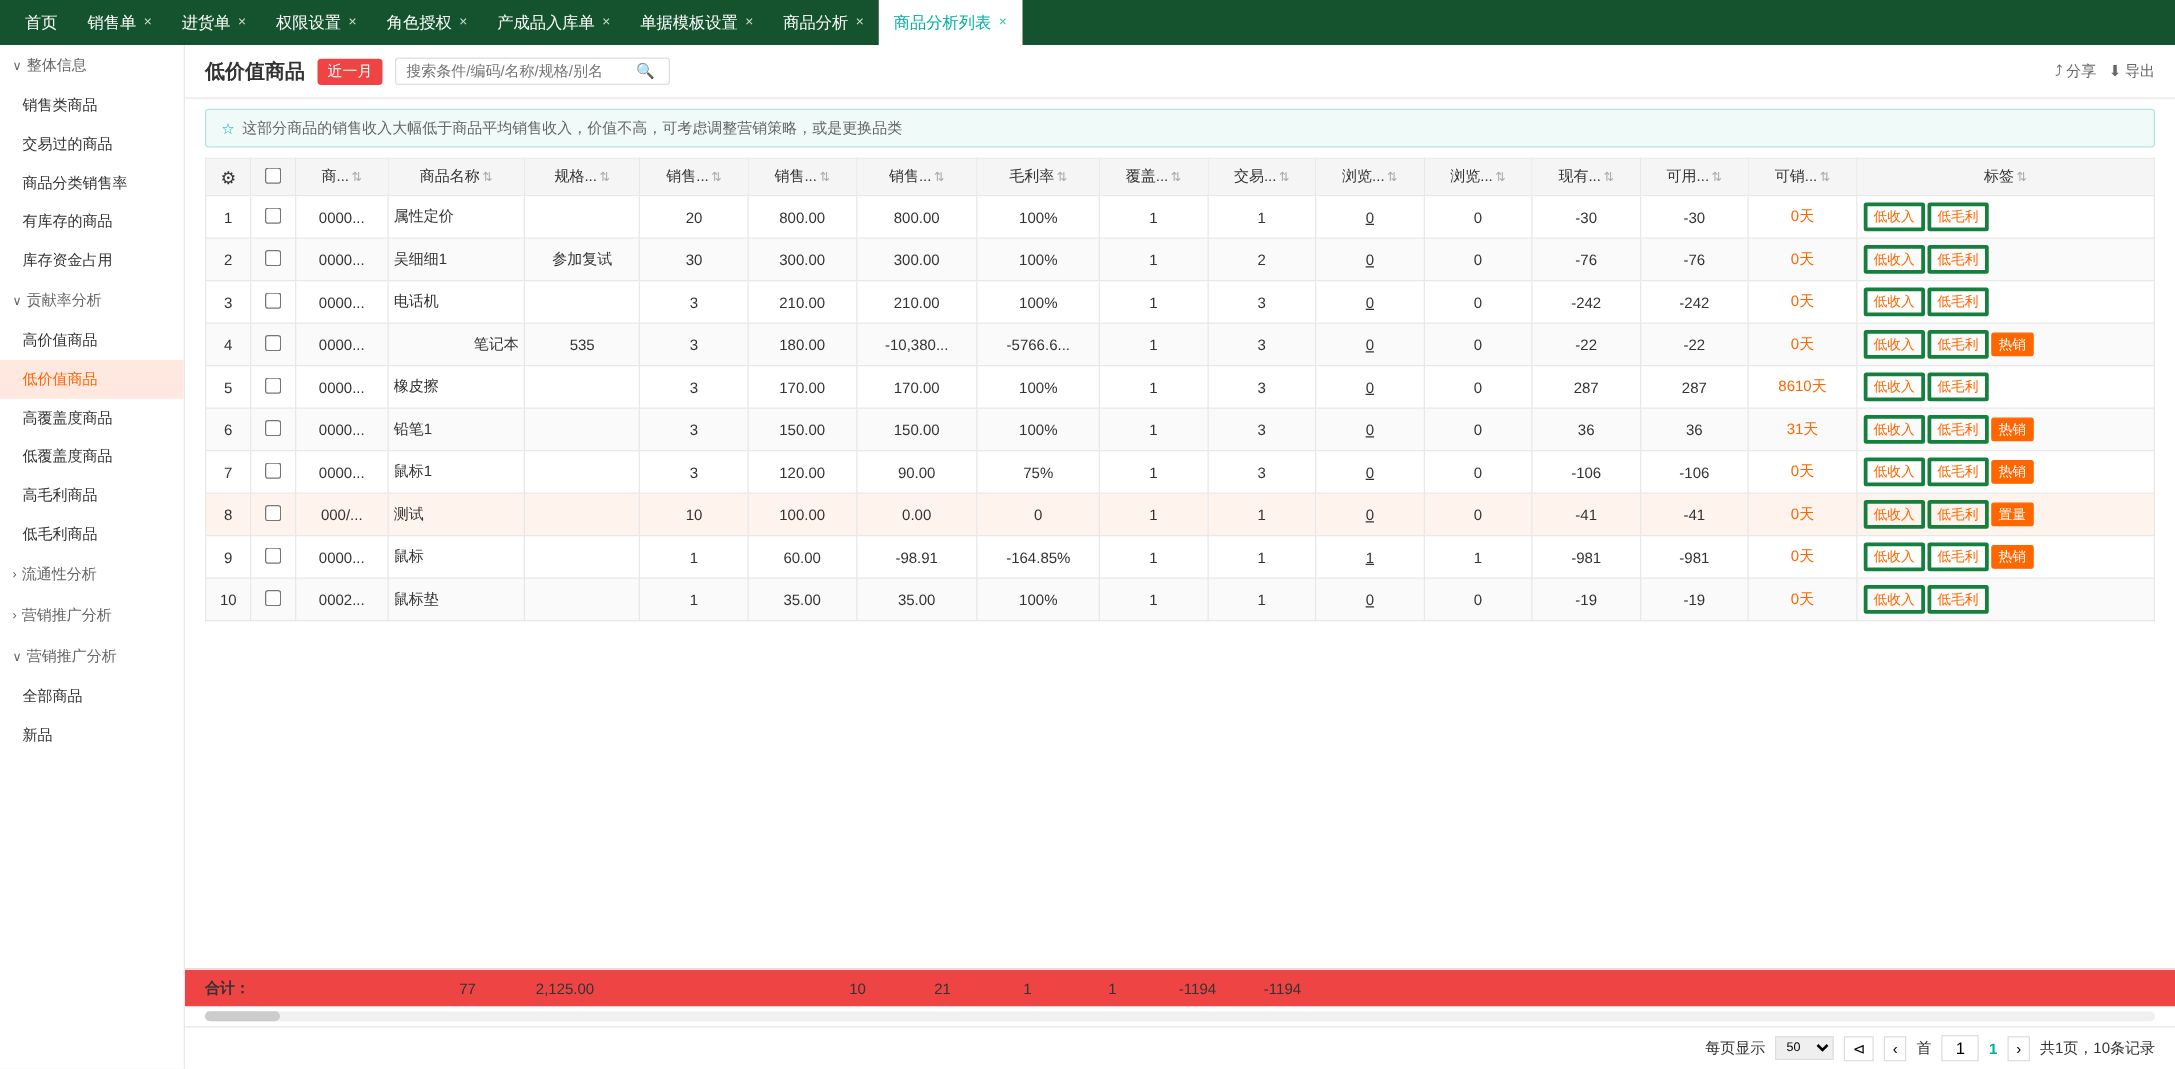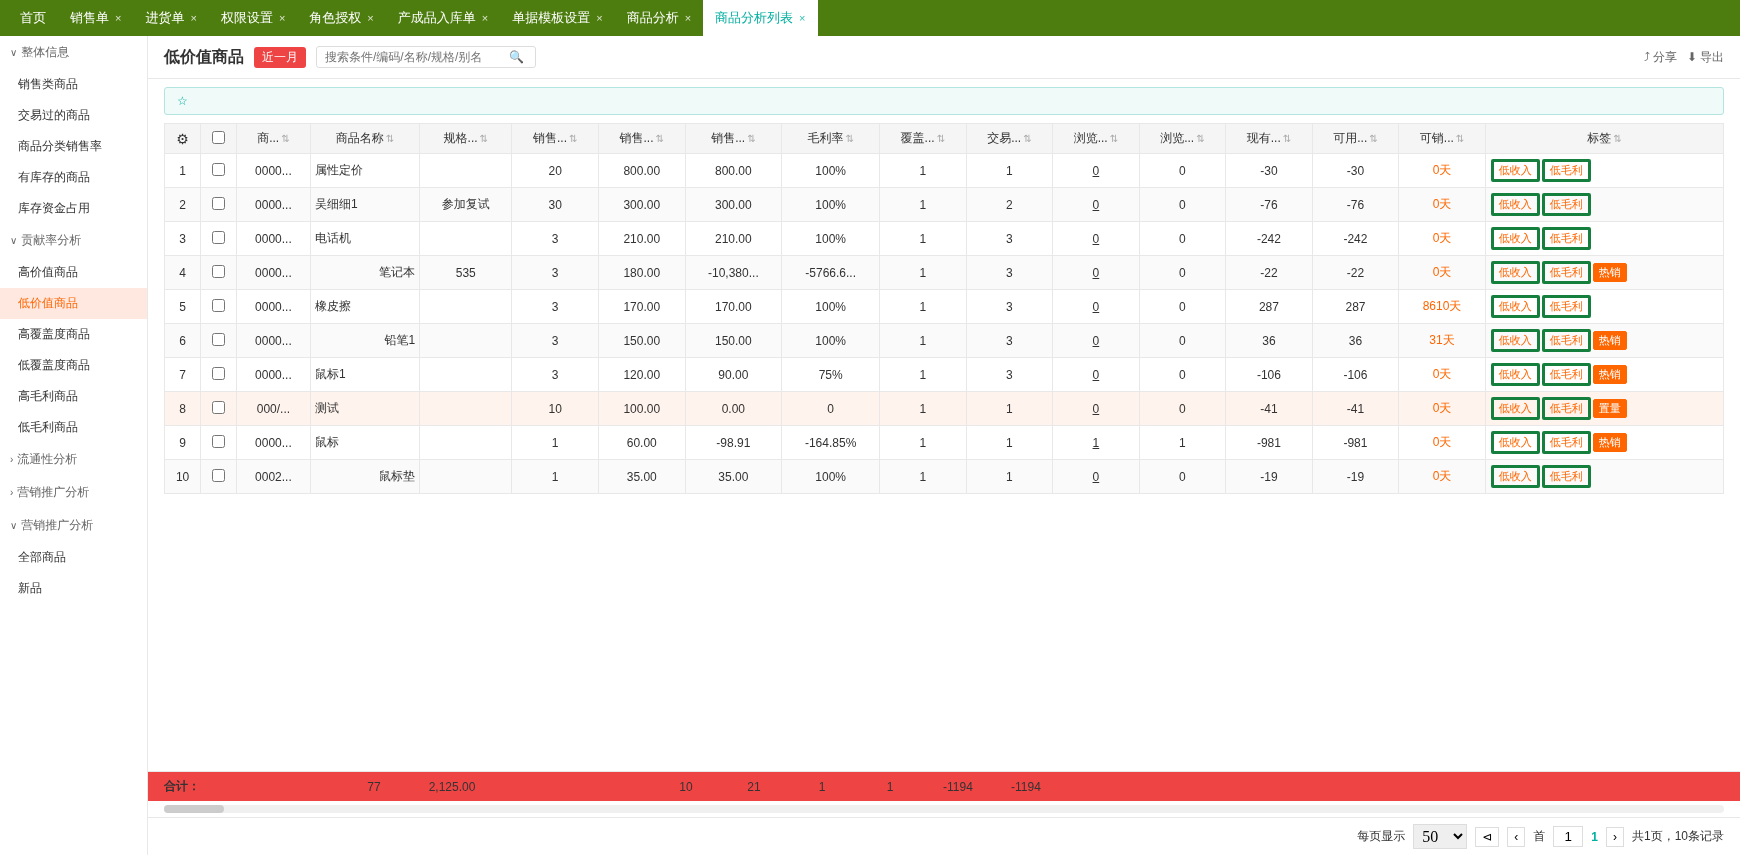--- a/index.html
+++ b/index.html
@@ -1,20 +1,20 @@
 <!DOCTYPE html>
 <html><head>
   <meta charset="utf-8">
   <style>
     * { box-sizing: border-box; margin: 0; padding: 0; }
     body { font-family: 'Microsoft YaHei', Arial, sans-serif; font-size: 12px; background: #f5f5f5; color: #333; }
 
     
     .top-nav {
-      background: #4d7c0f;
+      background: #14532d;
       display: flex;
       align-items: flex-end;
       height: 36px;
       padding: 0 8px;
       gap: 0;
     }
     .top-nav .nav-item {
       color: #fff;
       padding: 0 12px;
       height: 36px;
@@ -193,22 +193,21 @@
       padding: 6px 16px;
       display: flex;
       align-items: center;
       justify-content: flex-end;
       gap: 8px;
       font-size: 12px;
     }
     .pagination select {
       border: 1px solid #ddd;
       padding: 2px 4px;
-      font-size: 16px;
-      font-family: Liberation Serif, serif;
+      font-size: 10px;
     }
     .pagination .page-btn {
       border: 1px solid #ddd;
       background: #fff;
       padding: 2px 6px;
       cursor: pointer;
       font-size: 12px;
     }
     .pagination .page-num { color: #00b0a0; font-weight: bold; }
 
@@ -322,20 +321,21 @@
         </button>
         <button class="header-btn">
           <span>⬇</span>
           <span>导出</span>
         </button>
       </div>
     </div>
 
     <div class="info-banner">
       <span class="info-icon">☆</span>
+      <span>这部分商品的销售收入大幅低于商品平均销售收入，价值不高，可考虑调整营销策略，或是更换品类</span>
     </div>
 
     <div class="table-container">
       <table>
         <thead>
           <tr>
             <th><span class="gear-icon">⚙</span></th>
             <th><input type="checkbox" style=""></th>
             <th><span>商...</span><span class="sort-icon">⇅</span></th>
             <th><span>商品名称</span><span class="sort-icon">⇅</span></th>
@@ -447,21 +447,21 @@
       <td>0</td>
       <td>287</td>
       <td>287</td>
       <td class="days-orange">8610天</td>
       <td style="text-align:left;"><span class="tag tag-orange">低收入</span><span class="tag tag-orange">低毛利</span></td>
     </tr>
             <tr>
       <td>6</td>
       <td><input type="checkbox" style=""></td>
       <td>0000...</td>
-      <td style="text-align:right;">铅笔1</td>
+      <td style="text-align:left;">铅笔1</td>
       <td></td>
       <td>3</td>
       <td>150.00</td>
       <td>150.00</td>
       <td>100%</td>
       <td>1</td>
       <td>3</td>
       <td><span style="text-decoration:underline;">0</span></td>
       <td>0</td>
       <td>36</td>
@@ -523,21 +523,21 @@
       <td>1</td>
       <td>-981</td>
       <td>-981</td>
       <td class="days-orange">0天</td>
       <td style="text-align:left;"><span class="tag tag-orange">低收入</span><span class="tag tag-orange">低毛利</span><span class="tag tag-orange-fill">热销</span></td>
     </tr>
             <tr>
       <td>10</td>
       <td><input type="checkbox" style=""></td>
       <td>0002...</td>
-      <td style="text-align:right;">鼠标垫</td>
+      <td style="text-align:left;">鼠标垫</td>
       <td></td>
       <td>1</td>
       <td>35.00</td>
       <td>35.00</td>
       <td>100%</td>
       <td>1</td>
       <td>1</td>
       <td><span style="text-decoration:underline;">0</span></td>
       <td>0</td>
       <td>-19</td>

